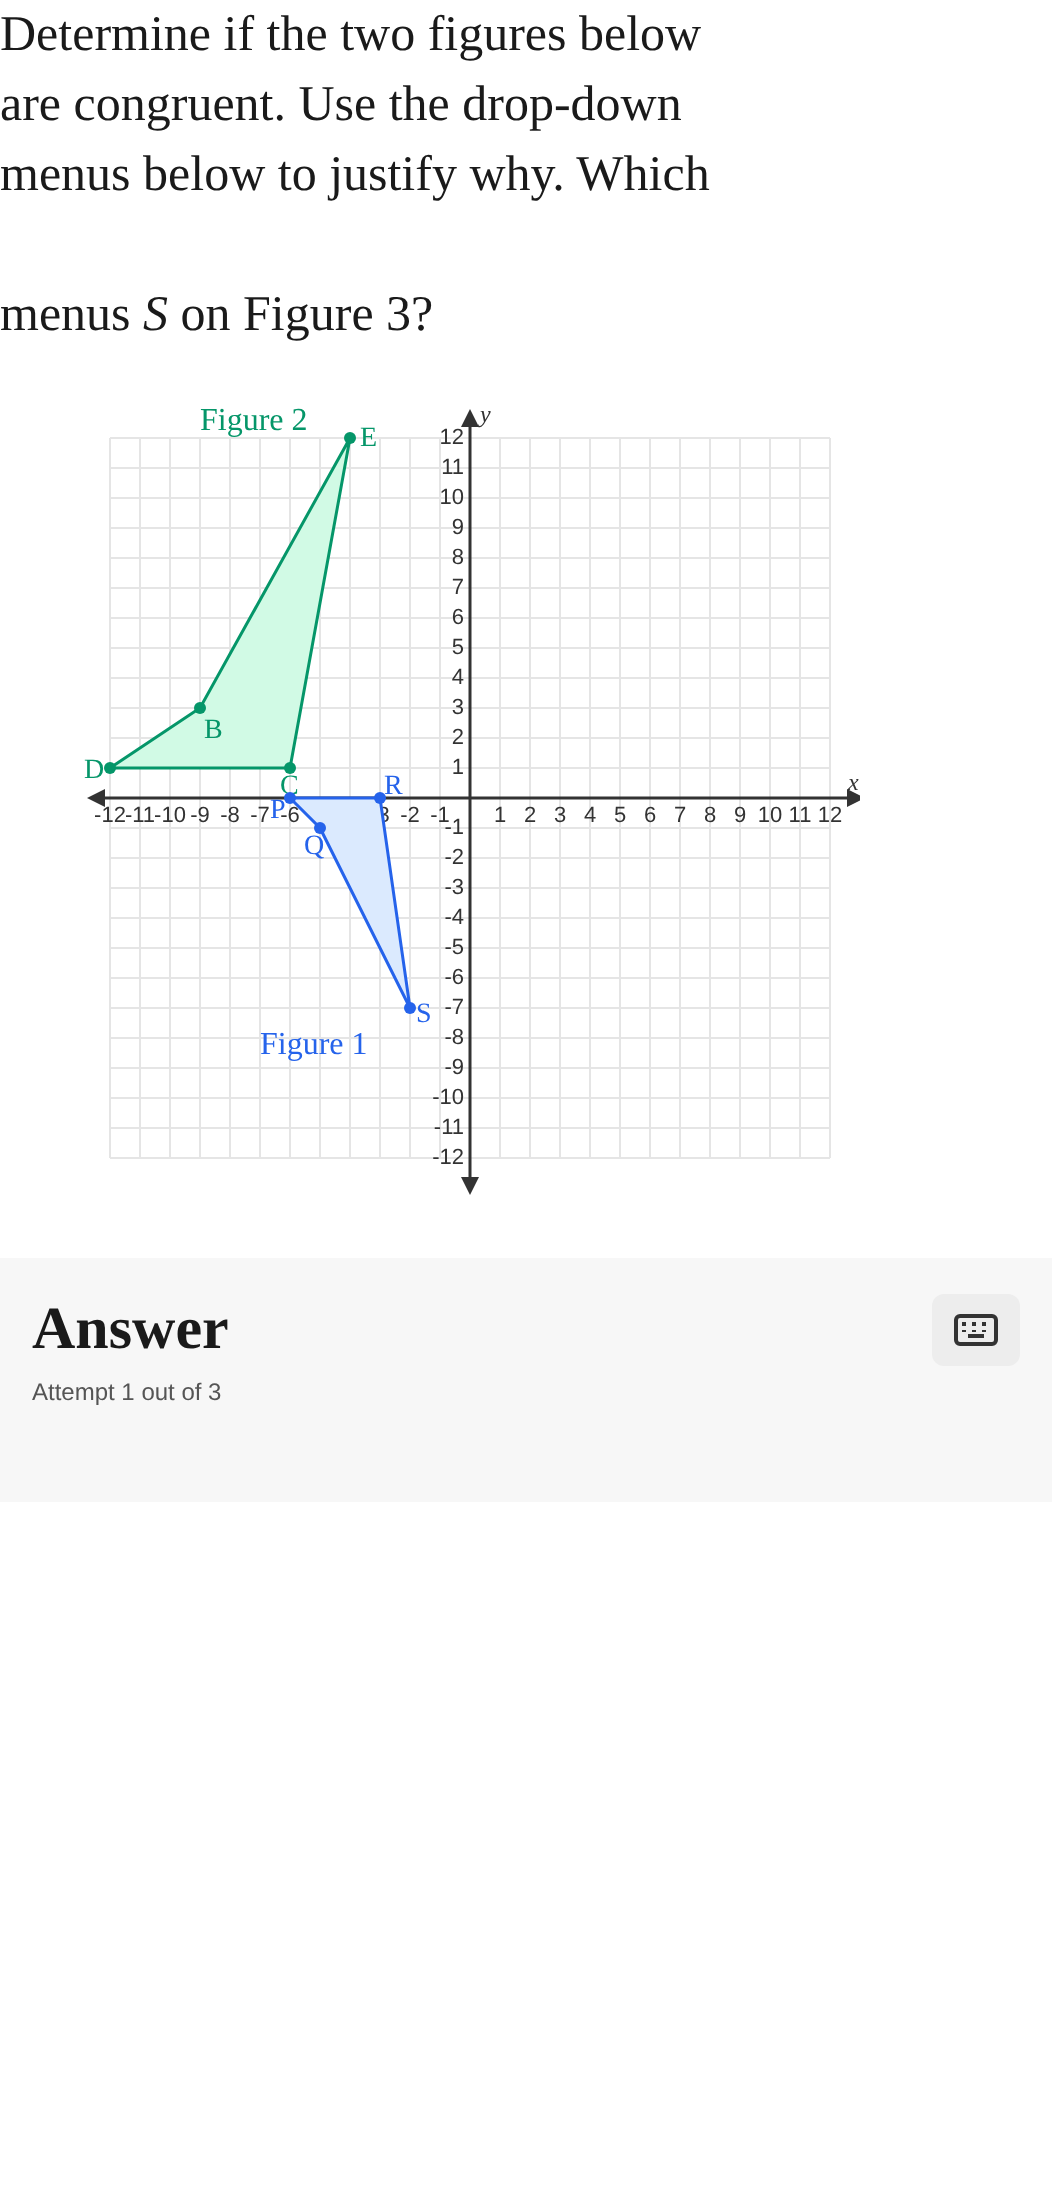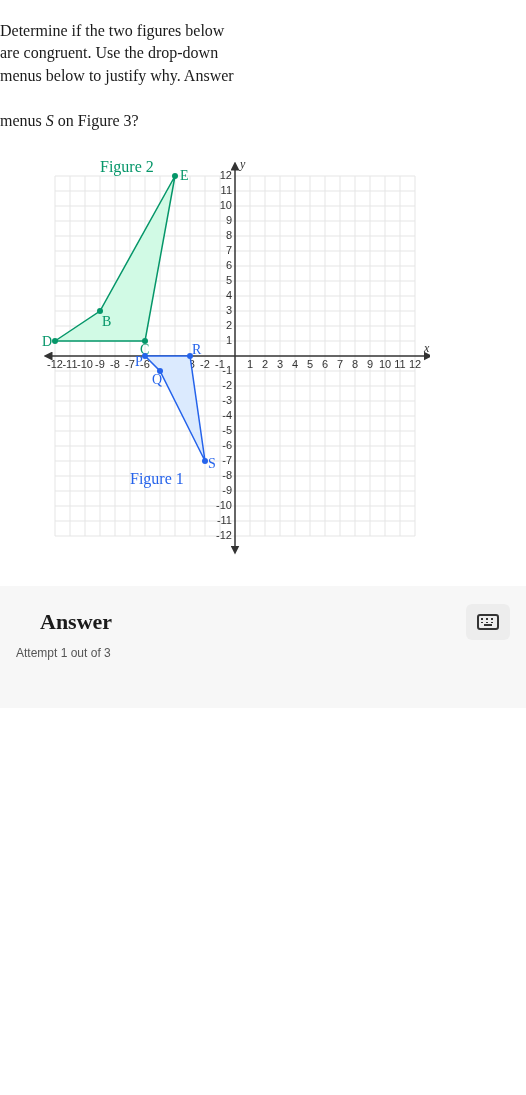--- a/index.html
+++ b/index.html
@@ -5,23 +5,23 @@
   * { box-sizing: border-box; }
   body {
     margin: 0;
     padding: 0;
     font-family: Georgia, 'Times New Roman', serif;
     color: #1a1a1a;
     width: 526px;
     background: #fff;
   }
   .question {
-    font-size: 16px;
+    font-size: 25px;
     line-height: 1.4;
-    padding: 20px 0 6px 0;
+    padding: 0 0 6px 0;
   }
   .math-italic { font-style: italic; font-family: 'Times New Roman', Georgia, serif; }
   .graph-area {
     margin: 18px 0 30px 40px;
   }
   svg { display: block; }
   .fig-label-2 { fill: #059669; font-family: 'Times New Roman', serif; font-size: 16px; }
   .fig-label-1 { fill: #2563eb; font-family: 'Times New Roman', serif; font-size: 16px; }
   .pt-label-g { fill: #059669; font-family: 'Times New Roman', serif; font-size: 14px; }
   .pt-label-b { fill: #2563eb; font-family: 'Times New Roman', serif; font-size: 14px; }
@@ -34,22 +34,21 @@
     margin-top: 20px;
   }
   .answer-head {
     display: flex;
     justify-content: space-between;
     align-items: center;
   }
   .answer-title {
     font-family: Georgia, serif;
     font-weight: bold;
-    font-size: 22px;
-    margin-left: 24px;
+    font-size: 30px;
   }
   .attempt {
     font-family: Arial, sans-serif;
     font-size: 12px;
     color: #555;
     margin-top: 6px;
     margin-bottom: 30px;
   }
   .kb-btn {
     background: #ededed;
@@ -112,21 +111,21 @@
     border-bottom: 2px solid #777;
     transform: translateY(-70%) rotate(45deg);
   }
 </style>
 </head>
 <body>
 
 <div class="question">
   <span>Determine if the two figures below</span><br>
   <span>are congruent. Use the drop-down</span><br>
-  <span>menus below to justify why. Answer</span><br>
+  <span>menus below to justify why. Which</span><br>
   <br>
   <span>menus </span><span class="math-italic">S</span><span> on Figure 3?</span>
 </div>
 
 <div class="graph-area">
 <svg width="390" height="400" viewBox="0 0 390 400">
   <defs>
     <marker id="arrow" viewBox="0 0 10 10" refX="5" refY="5" markerWidth="6" markerHeight="6" orient="auto-start-reverse">
       <path d="M 0 0 L 10 5 L 0 10 z" fill="#333"></path>
     </marker>

